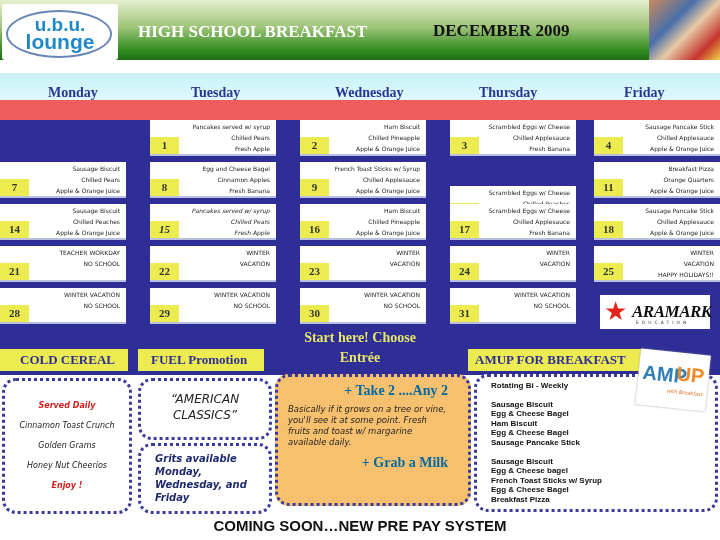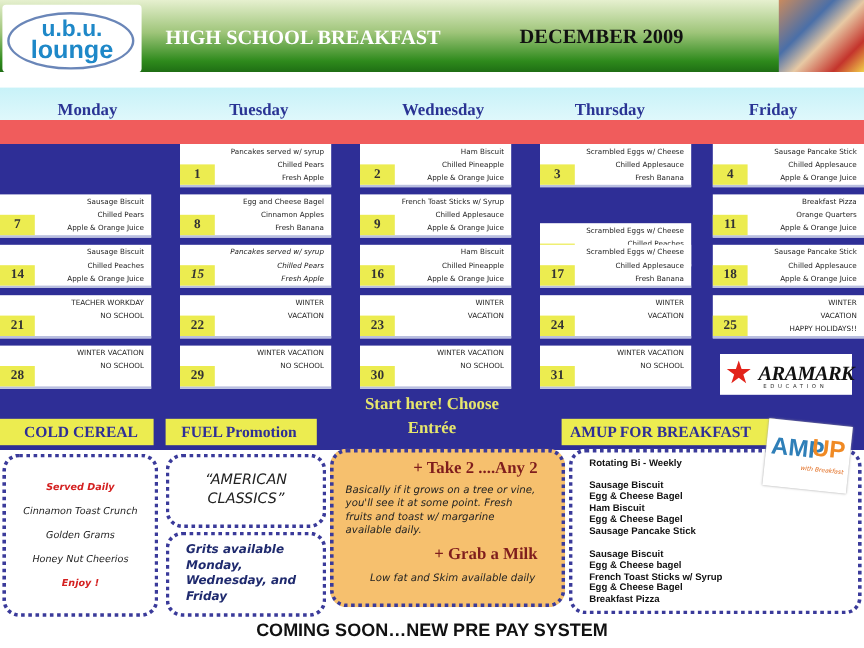--- a/index.html
+++ b/index.html
@@ -26,21 +26,21 @@
 .aramark .edu{position:absolute;left:36px;top:25px;font-size:4.5px;letter-spacing:3px;color:#333;}
 .bottom{position:absolute;left:0;top:345px;width:720px;height:30px;background:#2e2e96;}
 .ybar{position:absolute;height:22px;background:#ecec50;font-family:"Liberation Serif",serif;font-weight:bold;color:#2e2e96;font-size:13px;line-height:22px;}
 .start{position:absolute;left:280px;top:328px;width:160px;text-align:center;font-family:"Liberation Serif",serif;font-weight:bold;font-size:14px;color:#e6e66c;line-height:20px;}
 .dotbox{position:absolute;border:3px dotted #3a3a9a;border-radius:14px;background:#fff;}
 .cereal p{text-align:center;font-style:italic;font-size:8px;color:#222;margin-top:11px;}
 .cereal p.red{color:#d42020;font-weight:bold;}
 .amclassic{font-size:12px;font-style:italic;color:#222;text-align:center;line-height:16px;padding-top:10px;}
 .grits{font-size:10px;font-style:italic;font-weight:bold;color:#1f2a6e;line-height:13px;padding:6px 0 0 14px;}
 .take{background:#f6c06e;}
-.take h3{font-family:"Liberation Serif",serif;font-weight:bold;font-size:14px;color:#7f1d1d;text-align:right;padding-right:20px;}
+.take h3{font-family:"Liberation Serif",serif;font-weight:bold;font-size:14px;color:#0369a1;text-align:right;padding-right:20px;}
 .take p{font-style:italic;font-size:8.5px;color:#222;line-height:11px;padding-left:10px;}
 .take p.low{text-align:right;padding-right:22px;}
 .amup-list{font-family:"Liberation Sans",sans-serif;font-weight:bold;font-size:8px;color:#111;line-height:9.6px;padding:4px 0 0 14px;}
 .amup-logo{position:absolute;left:638px;top:352px;width:70px;height:56px;background:#fff;transform:rotate(6deg);box-shadow:0 0 2px #999;}
 .amup-logo .a{position:absolute;left:4px;top:12px;font-family:"Liberation Sans",sans-serif;font-weight:bold;font-size:20px;color:#2f7fb8;}
 .amup-logo .u{position:absolute;left:38px;top:10px;font-family:"Liberation Sans",sans-serif;font-weight:bold;font-size:20px;color:#f08a24;}
 .amup-logo .b{position:absolute;left:30px;top:36px;font-size:5px;font-style:italic;color:#e26b1e;}
 .coming{position:absolute;left:0;top:517px;width:720px;text-align:center;font-family:"Liberation Sans",sans-serif;font-weight:bold;font-size:15px;color:#111;}
 </style>
 </head>
@@ -242,21 +242,20 @@
   <div>Friday</div>
 </div>
 
 <div class="dotbox take" style="left:275px;top:374px;width:196px;height:132px;padding-top:6px;">
   <h3>+ Take 2 ....Any 2</h3>
   <p style="margin-top:5px">Basically if it grows on a tree or vine,</p>
   <p>you'll see it at some point. Fresh</p>
   <p>fruits and toast w/ margarine</p>
   <p>available daily.</p>
   <h3 style="margin-top:7px">+ Grab a Milk</h3>
-  <p class="low" style="margin-top:6px">Low fat and Skim available daily</p>
 </div>
 
 <div class="dotbox amup-list" style="left:474px;top:374px;width:244px;height:138px;">
   <div>Rotating Bi - Weekly</div>
   <div style="height:9px"></div>
   <div>Sausage Biscuit</div>
   <div>Egg &amp; Cheese Bagel</div>
   <div>Ham Biscuit</div>
   <div>Egg &amp; Cheese Bagel</div>
   <div>Sausage Pancake Stick</div>

